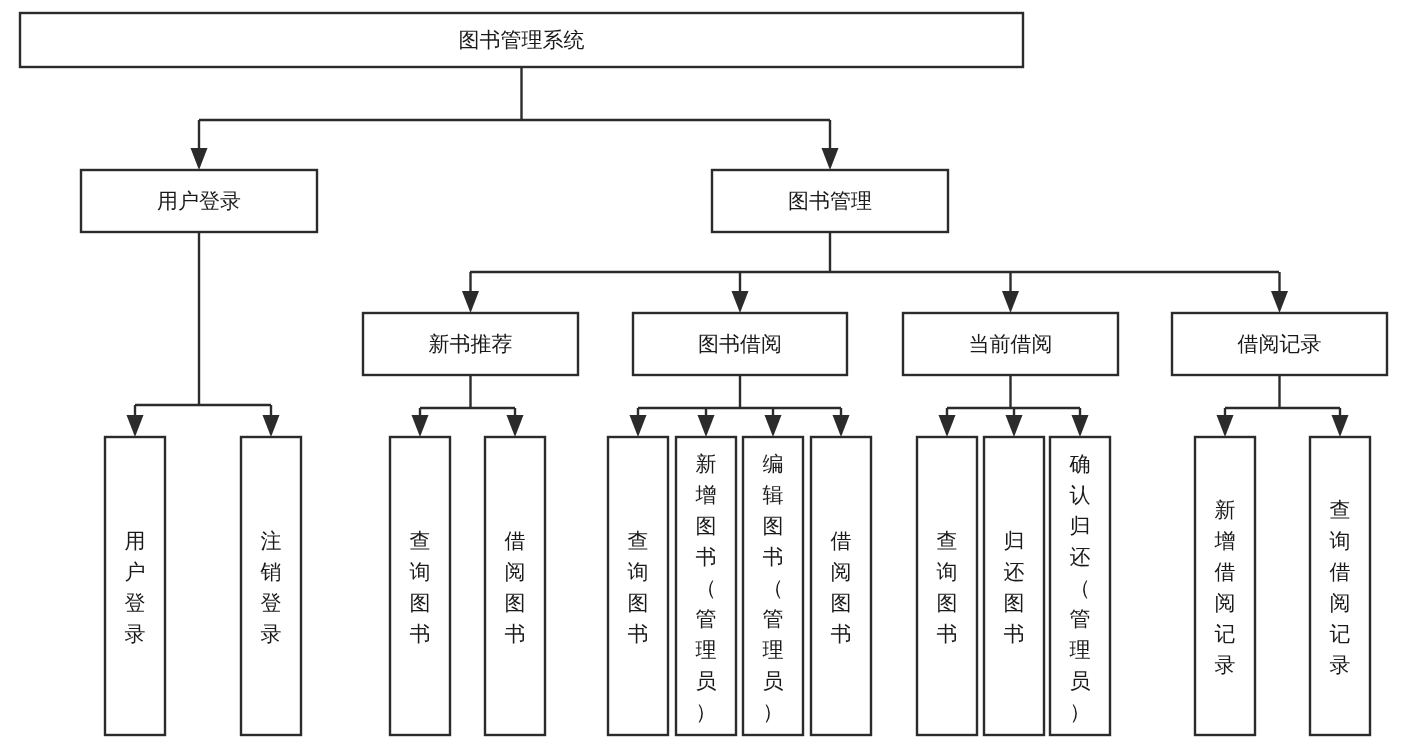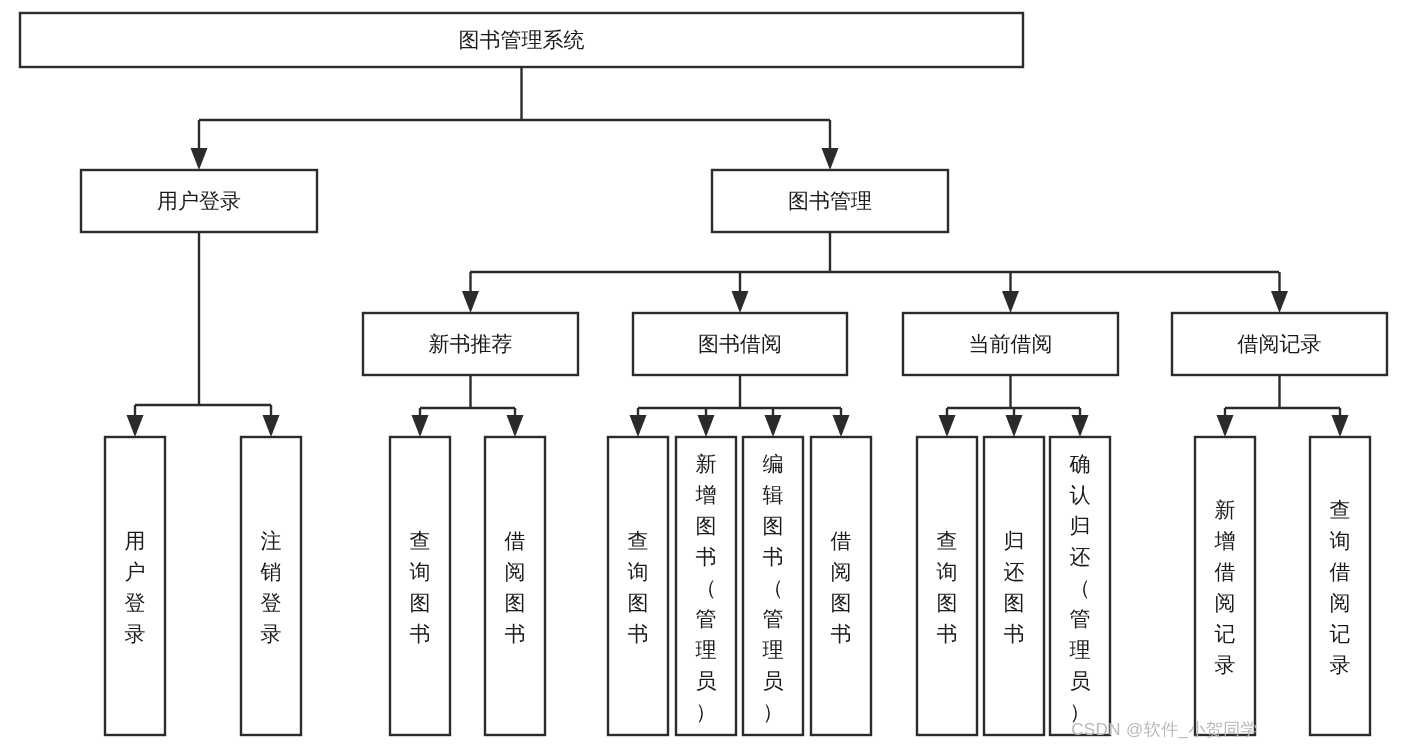--- a/index.html
+++ b/index.html
@@ -212,14 +212,13 @@
           <rect x="1195" y="437" width="60" height="298" class="box-rect"></rect>
           <text x="1225" class="leaf-label-v"><tspan x="1225" y="517.18">新</tspan><tspan x="1225" y="548.18">增</tspan><tspan x="1225" y="579.18">借</tspan><tspan x="1225" y="610.18">阅</tspan><tspan x="1225" y="641.18">记</tspan><tspan x="1225" y="672.18">录</tspan></text>
         </g>
         <g>
           <rect x="1310" y="437" width="60" height="298" class="box-rect"></rect>
           <text x="1340" class="leaf-label-v"><tspan x="1340" y="517.18">查</tspan><tspan x="1340" y="548.18">询</tspan><tspan x="1340" y="579.18">借</tspan><tspan x="1340" y="610.18">阅</tspan><tspan x="1340" y="641.18">记</tspan><tspan x="1340" y="672.18">录</tspan></text>
         </g>
       </g>
   </svg>
 
-  <div class="watermark">CSDN @软件_小贺同学</div>
 </div>
 
 </body></html>

